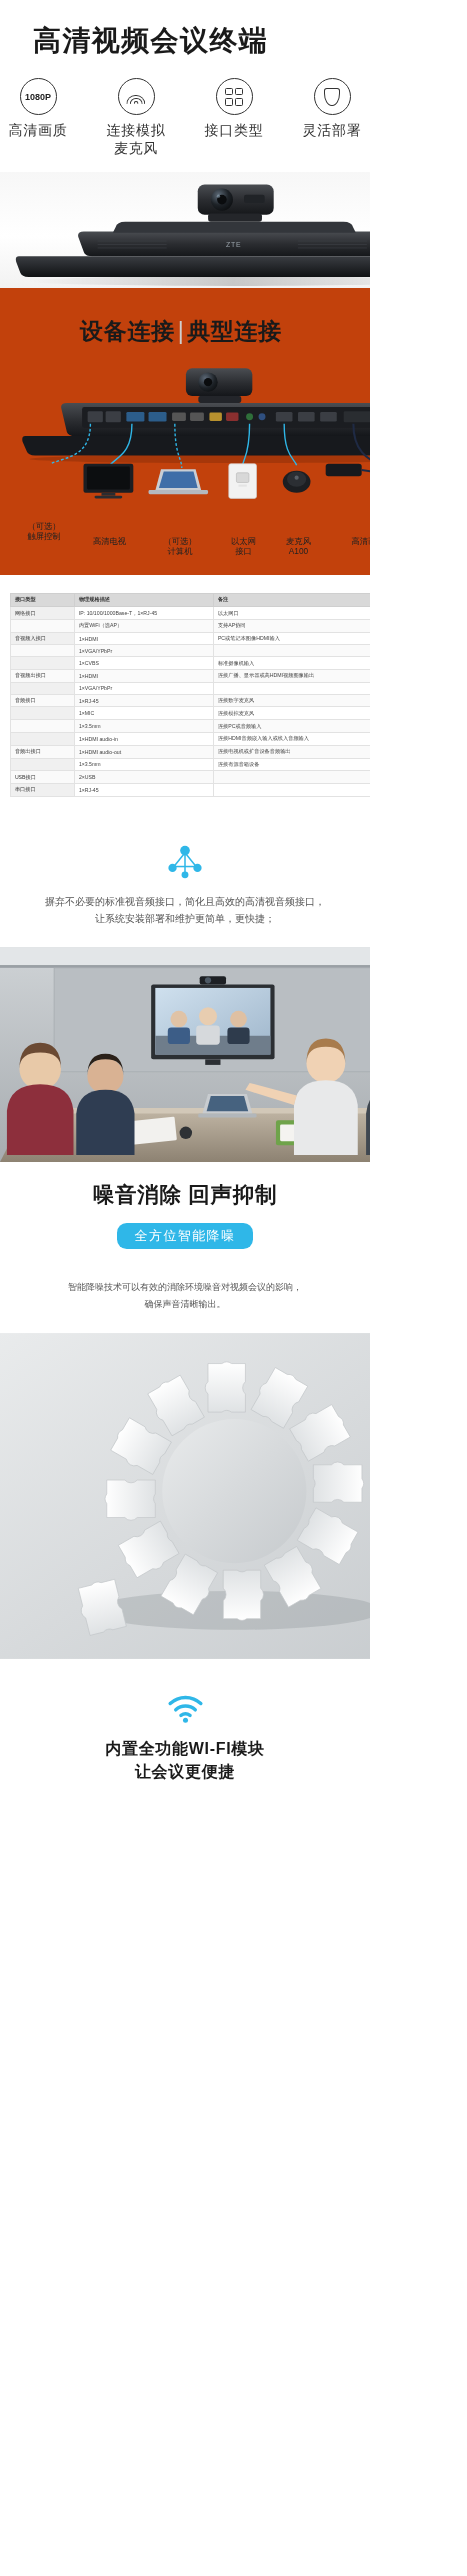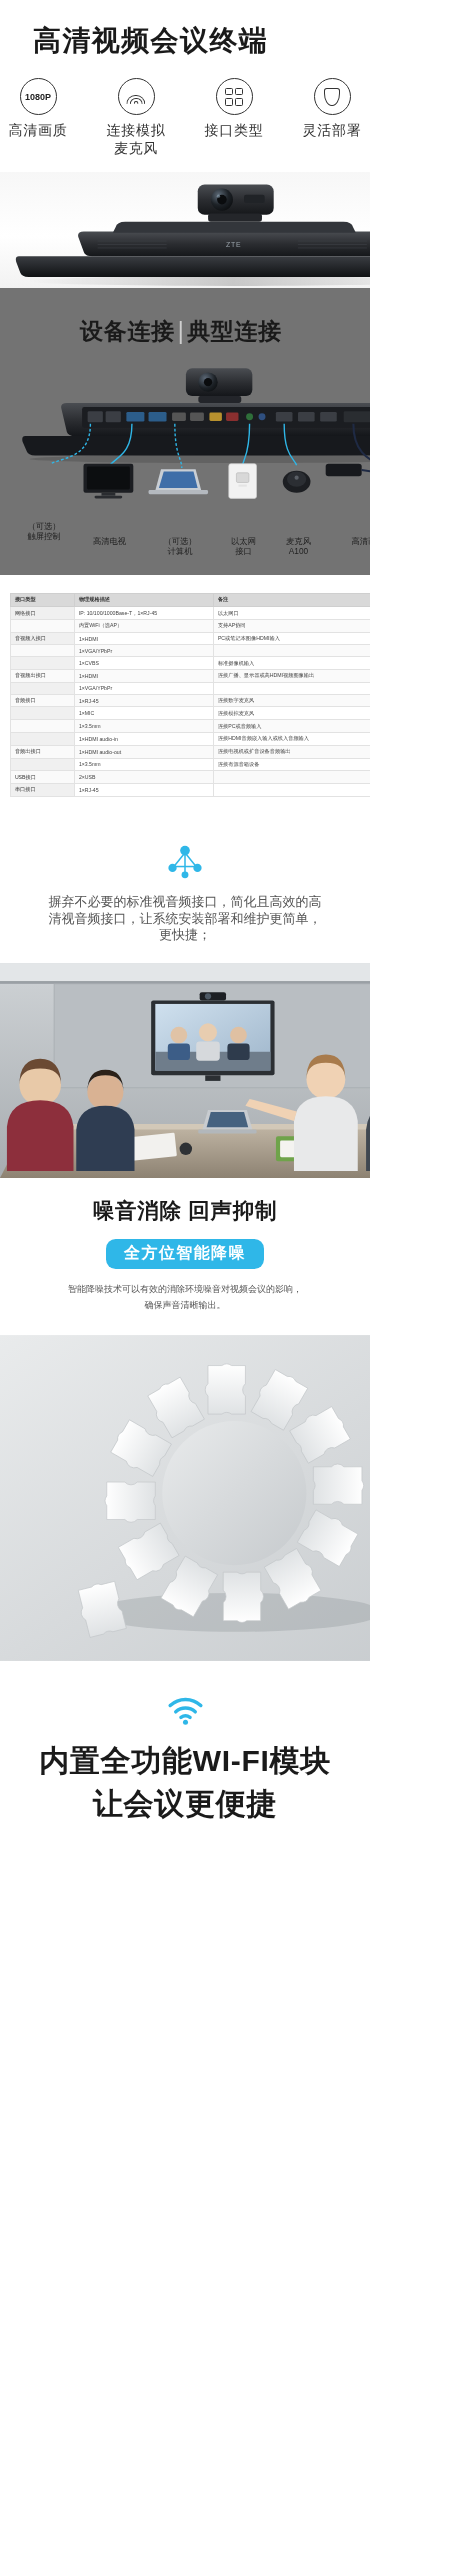--- a/index.html
+++ b/index.html
@@ -72,21 +72,21 @@
   .hero-photo {
     width: 468px; height: 116px;
     background: linear-gradient(#f7f7f7 0%, #ffffff 55%, #f2f2f2 100%);
     position: relative;
     margin-top: 4.2px;
   }
   
   .dev-wrap { position: absolute; left: 0; top: 0; width: 468px; height: 116px; }
 
   
-  .conn-sec { padding: 28px 8px 7px 0; background: #737373; }
+  .conn-sec { padding: 28px 8px 7px 0; background: #c2410c; }
   .conn-title {
     text-align: center;
     font-size: 23px;
     font-weight: bold;
     letter-spacing: 0.7px;
     color: #1a1a1a;
   }
   .conn-title .bar { color: #cfcfcf; font-weight: normal; padding: 0 2.8px; }
   .conn-title .light { font-weight: bold; }
 
@@ -126,50 +126,49 @@
   
   .integ {
     text-align: center;
     padding: 32px 0 19.4px 0;
   }
   .molecule { width: 42px; height: 36px; margin: 0 auto 15.2px auto; position: relative; }
   .integ h2 {
     font-size: 23px; font-weight: bold; color: #1a1a1a; line-height: 1.35; letter-spacing: 0.7px;
   }
   .integ p {
-    font-size: 13px; color: #555; line-height: 16.6px; margin-top: 3px;
+    font-size: 10px; color: #555; line-height: 16.6px; margin-top: 3px;
     padding: 0 43px;
   }
 
   
   .meeting-photo { width: 468px; height: 215px; position: relative; overflow: hidden; }
 
   
   .noise { text-align: center; padding: 18px 0 21px 0; }
   .noise h2 { font-size: 21.5px; font-weight: bold; color: #1a1a1a; letter-spacing: 0.7px; }
   .noise .pill {
     display: inline-block;
-    margin: 14px auto 12px auto;
+    margin: 14px auto 30px auto;
     background: #2fb7e8;
     color: #fff;
-    font-size: 16px;
+    font-size: 13px;
     padding: 4.2px 18px;
     border-radius: 9.7px;
     letter-spacing: 1.4px;
-    font-weight: bold;
   }
   .noise p { font-size: 9px; color: #555; line-height: 16.6px; padding: 0 49px; }
 
   
   .puzzle-photo { width: 468px; height: 326px; position: relative; overflow: hidden; }
 
   
   .wifi-sec { text-align: center; padding: 32px 0 28px 0; }
   .wifi-badge { width: 39px; height: 32px; margin: 0 auto 15.2px auto; position: relative; }
-  .wifi-sec h2 { font-size: 30px; font-weight: bold; color: #1a1a1a; line-height: 1.42; letter-spacing: 0.7px; }
+  .wifi-sec h2 { font-size: 16px; font-weight: bold; color: #1a1a1a; line-height: 1.42; letter-spacing: 0.7px; }
 </style>
 </head>
 <body>
 
 <div class="page">
 
   <section class="hero">
     <div class="hero-title">高清视频会议终端</div>
 
     <div class="feature-row">

